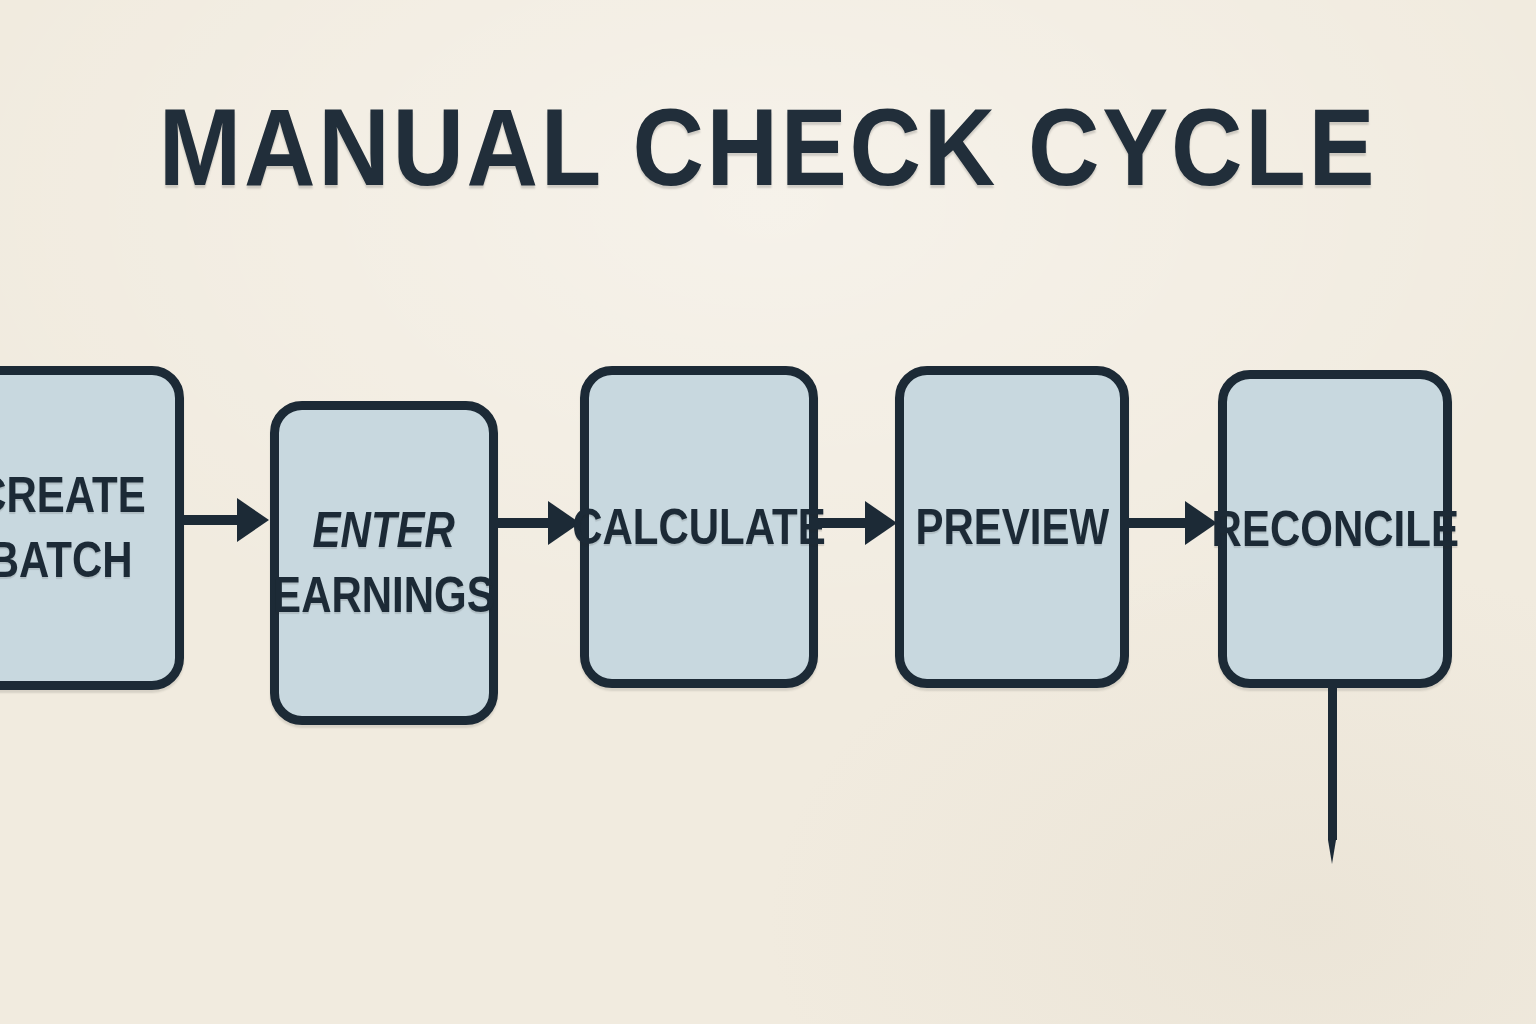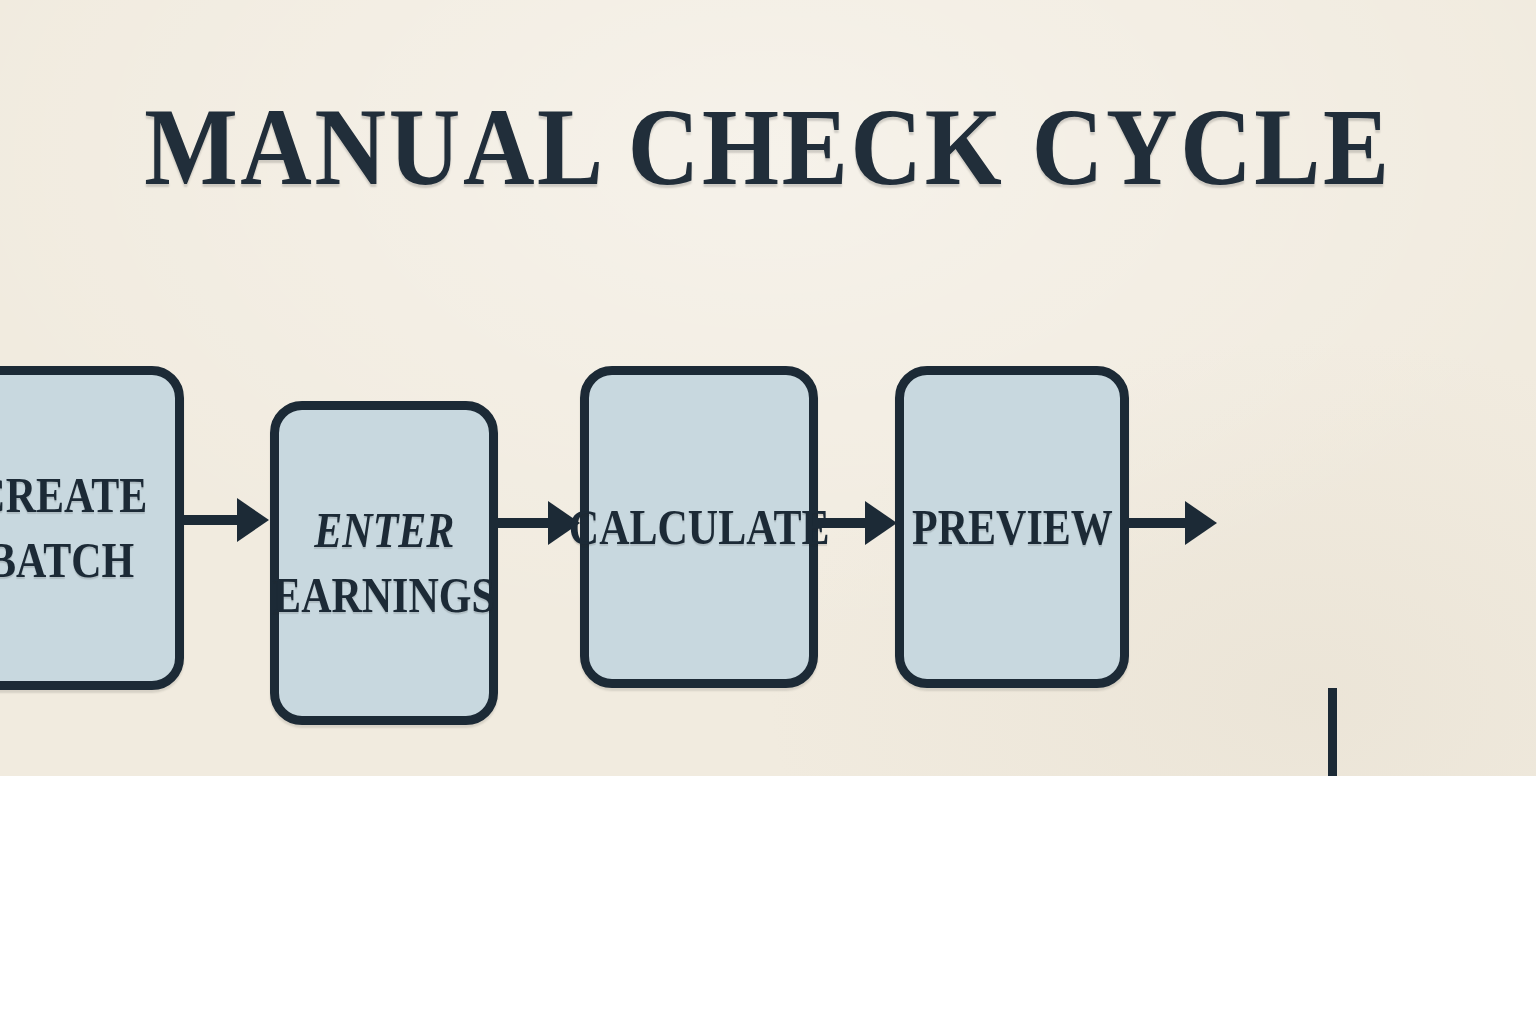--- a/index.html
+++ b/index.html
@@ -1,24 +1,24 @@
 <!DOCTYPE html>
 <html><head>
 <meta charset="utf-8">
 <style>
   html,body{margin:0;padding:0;}
   .stage{
     position:relative;
-    width:1536px;height:776px;
+    width:1536px;height:1024px;
     overflow:hidden;
     background:
       radial-gradient(1200px 700px at 50% 20%, rgba(255,255,255,0.35), rgba(255,255,255,0) 70%),
       radial-gradient(900px 600px at 85% 90%, rgba(210,200,180,0.18), rgba(210,200,180,0) 60%),
       #f1ebdf;
-    font-family:Liberation Serif, serif;
+    font-family:Liberation Sans, sans-serif;
   }
   .title{
     position:absolute;
     left:0;right:0;top:92px;
     margin:0;
     text-align:center;
     font-size:110px;
     line-height:1;
     font-weight:bold;
     letter-spacing:3px;
@@ -141,19 +141,22 @@
 
   <div class="box b4">
     <span class="line">PREVIEW</span>
   </div>
 
   <div class="arrow a4">
     <div class="shaft"></div>
     <div class="head"></div>
   </div>
 
+  <div class="box b5">
+    <span class="line">RECONCILE</span>
+  </div>
 
   <div class="down-arrow">
     <div class="shaft"></div>
     <div class="head"></div>
   </div>
 
 </div>
 
 </body></html>

